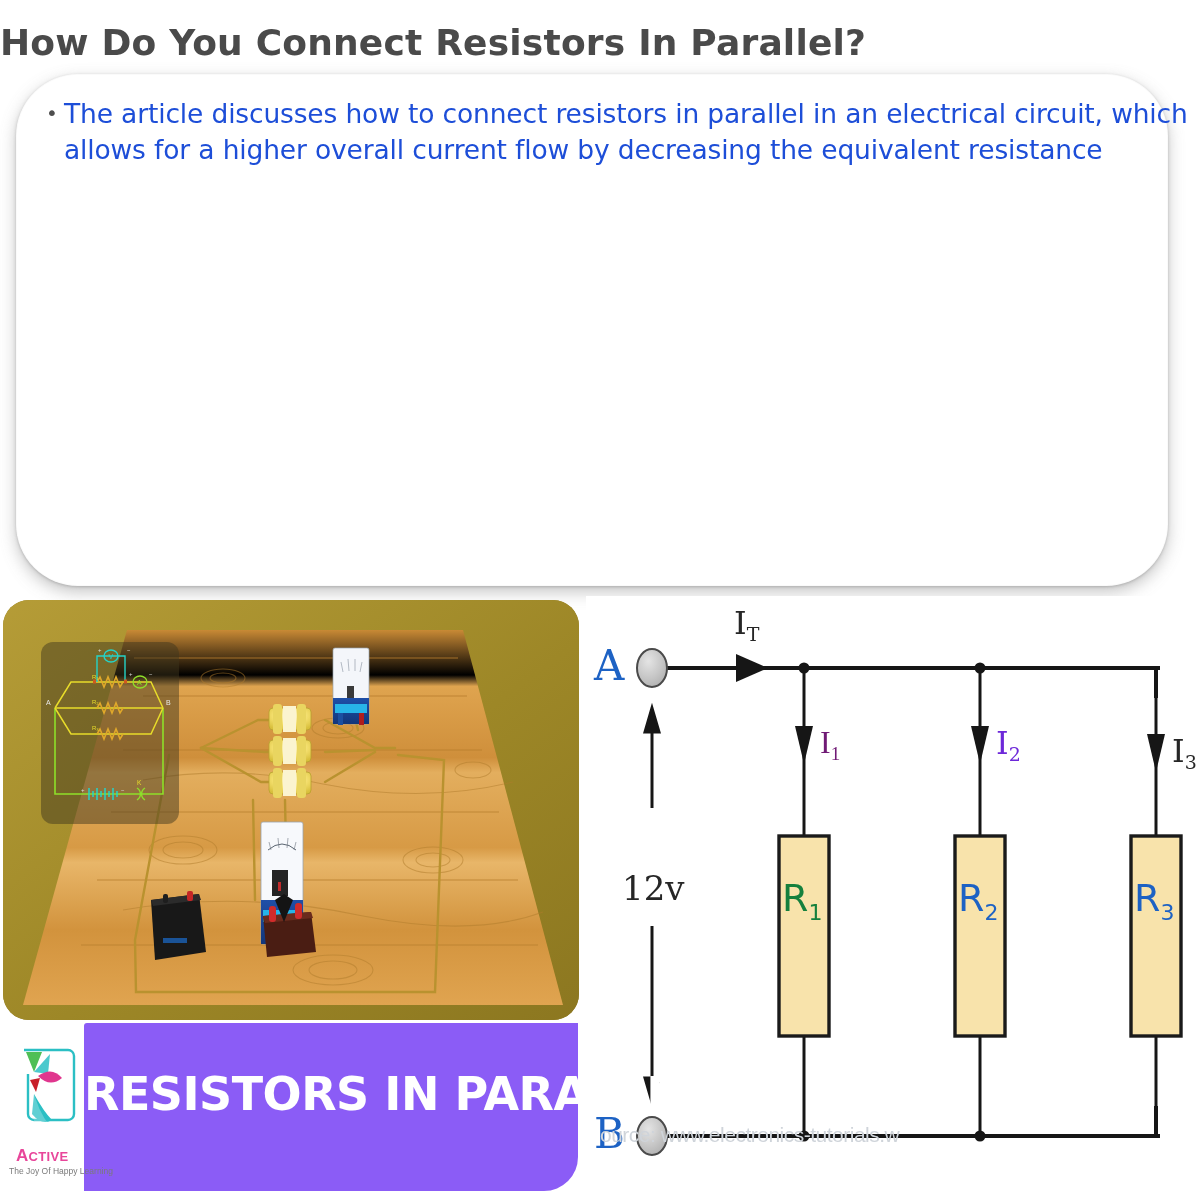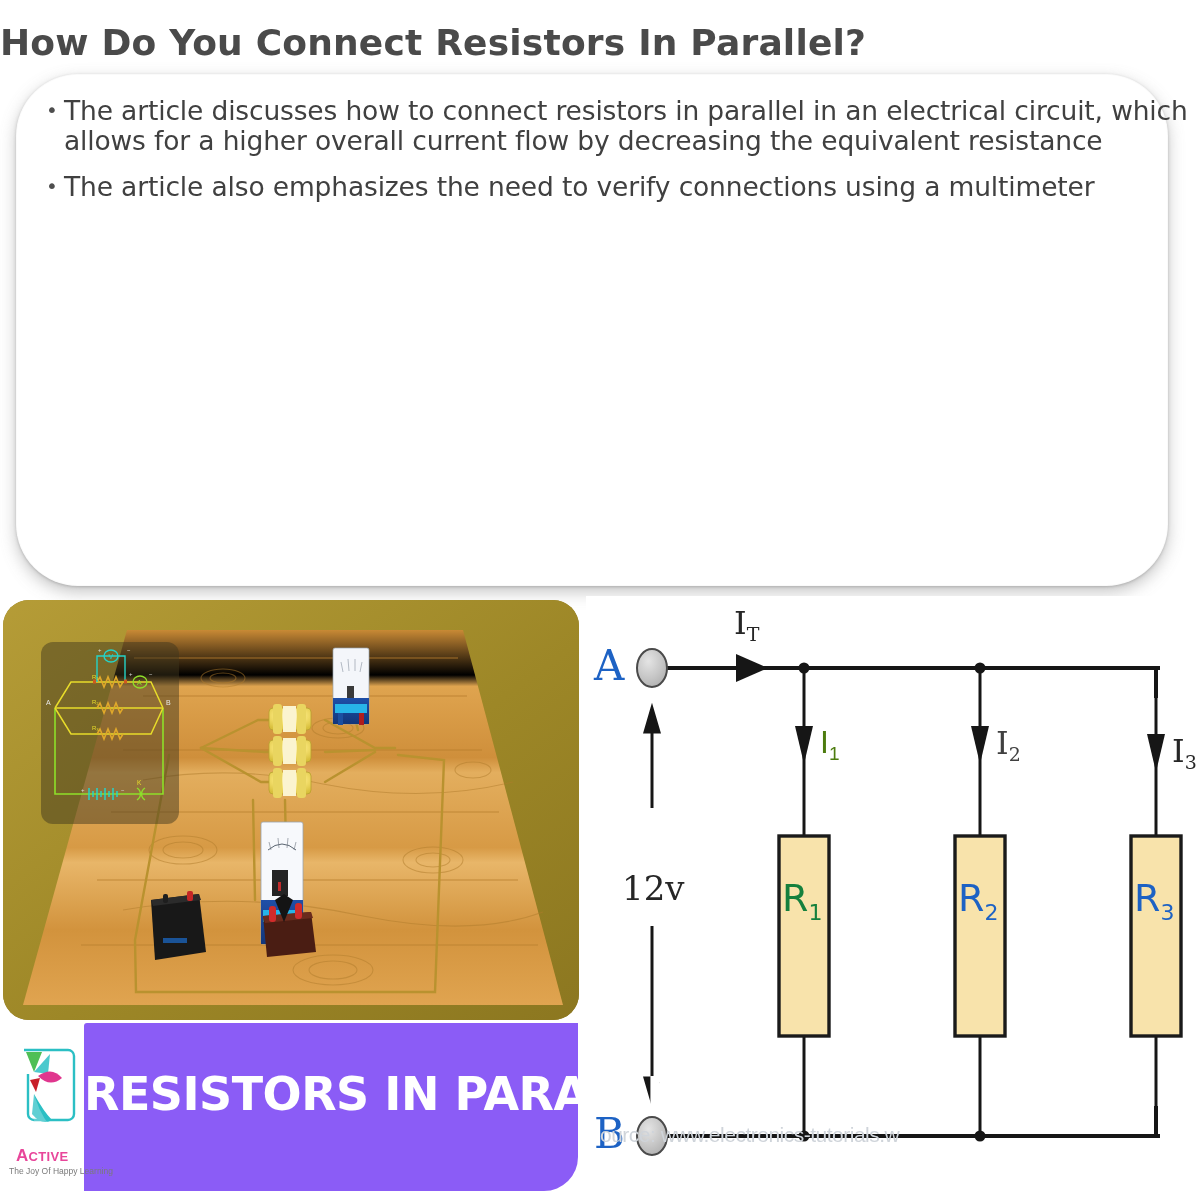--- a/index.html
+++ b/index.html
@@ -38,22 +38,22 @@
     width:1150px;
     z-index:5;
     list-style:none;
     margin:0; padding:0;
   }
   #bullet-list li{
     position:relative;
     padding-left:24px;
     margin-bottom:16px;
     font-size:26.5px;
-    line-height:30px;
-    color:#404040;
+    line-height:36px;
+    color:#1d4ed8;
     font-family:"DejaVu Sans","Liberation Sans",sans-serif;
     letter-spacing:-0.15px;
   }
   #bullet-list li:before{
     content:"\2022";
     position:absolute;
     left:6px; top:-1px;
     font-size:20px;
     color:#4e4e4e;
   }
@@ -162,21 +162,20 @@
 </style>
 </head>
 <body>
 
 <div id="text-card"></div>
 
 <div id="page-title">How Do You Connect Resistors In Parallel?</div>
 
 <ul id="bullet-list">
   <li>The article discusses how to connect resistors in parallel in an electrical circuit, which allows for a higher overall current flow by decreasing the equivalent resistance</li>
-  <li>The article also emphasizes the need to verify connections using a multimeter</li>
 </ul>
 
 <div id="photo-panel">
   <svg id="wood-board" viewBox="0 0 576 420">
     <defs>
       <linearGradient id="goldBg" x1="0" y1="0" x2="1" y2="1">
         <stop offset="0%" stop-color="#b59c37"></stop>
         <stop offset="55%" stop-color="#9d8727"></stop>
         <stop offset="100%" stop-color="#8c7720"></stop>
       </linearGradient>
@@ -460,25 +459,25 @@
   <div style="position:absolute;left:8px;top:45px;font-size:42px;color:#1d62c4;font-family:'DejaVu Serif','Liberation Serif',serif;">A</div>
 
   <div style="position:absolute;left:8px;top:513px;font-size:42px;color:#1d62c4;font-family:'DejaVu Serif','Liberation Serif',serif;">B</div>
 
   <div style="position:absolute;left:36px;top:272px;font-size:34px;color:#262626;font-family:'DejaVu Serif','Liberation Serif',serif;">12v</div>
 
   <div style="position:absolute;left:148px;top:8px;font-size:32px;color:#262626;font-family:'DejaVu Serif','Liberation Serif',serif;">
     <span>I</span><sub style="font-size:19px;">T</sub>
   </div>
 
-  <div style="position:absolute;left:234px;top:128px;font-size:32px;color:#4d7c0f;font-family:Liberation Sans, sans-serif;">
+  <div style="position:absolute;left:234px;top:128px;font-size:32px;color:#701a75;font-family:Liberation Serif, serif;">
     <span>I</span><sub style="font-size:19px;">1</sub>
   </div>
 
-  <div style="position:absolute;left:410px;top:128px;font-size:32px;color:#404040;font-family:'DejaVu Serif','Liberation Serif',serif;">
+  <div style="position:absolute;left:410px;top:128px;font-size:32px;color:#6d28d9;font-family:'DejaVu Serif','Liberation Serif',serif;">
     <span>I</span><sub style="font-size:19px;">2</sub>
   </div>
 
   <div style="position:absolute;left:586px;top:136px;font-size:32px;color:#262626;font-family:'DejaVu Serif','Liberation Serif',serif;">
     <span>I</span><sub style="font-size:19px;">3</sub>
   </div>
 
   <div style="position:absolute;left:196px;top:280px;font-size:38px;color:#15803d;font-family:'DejaVu Sans','Liberation Sans',sans-serif;">
     <span>R</span><sub style="font-size:22px;">1</sub>
   </div>

